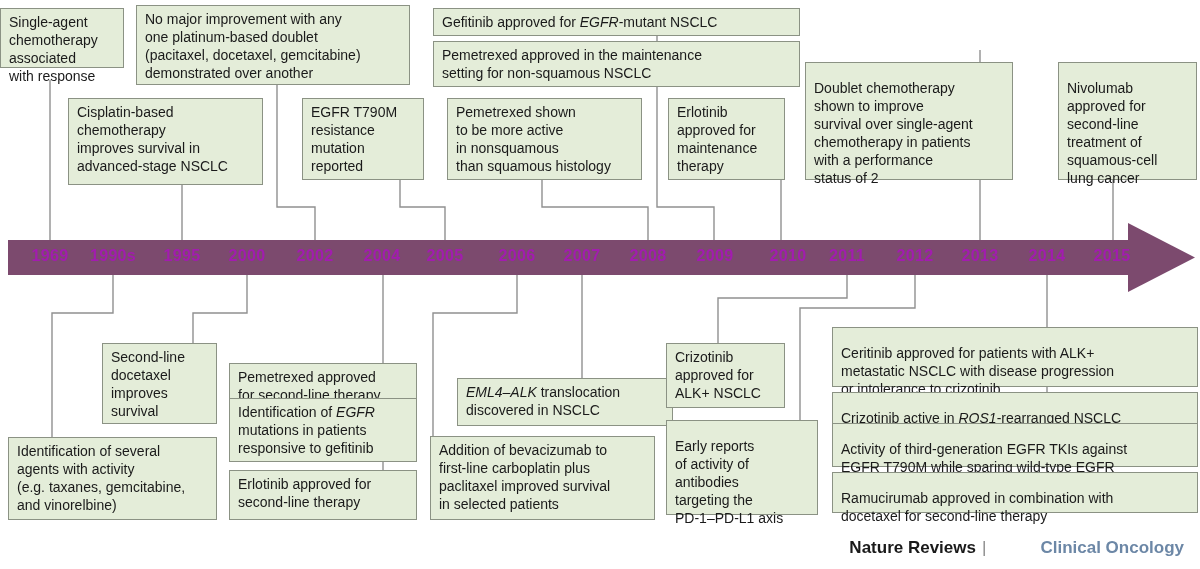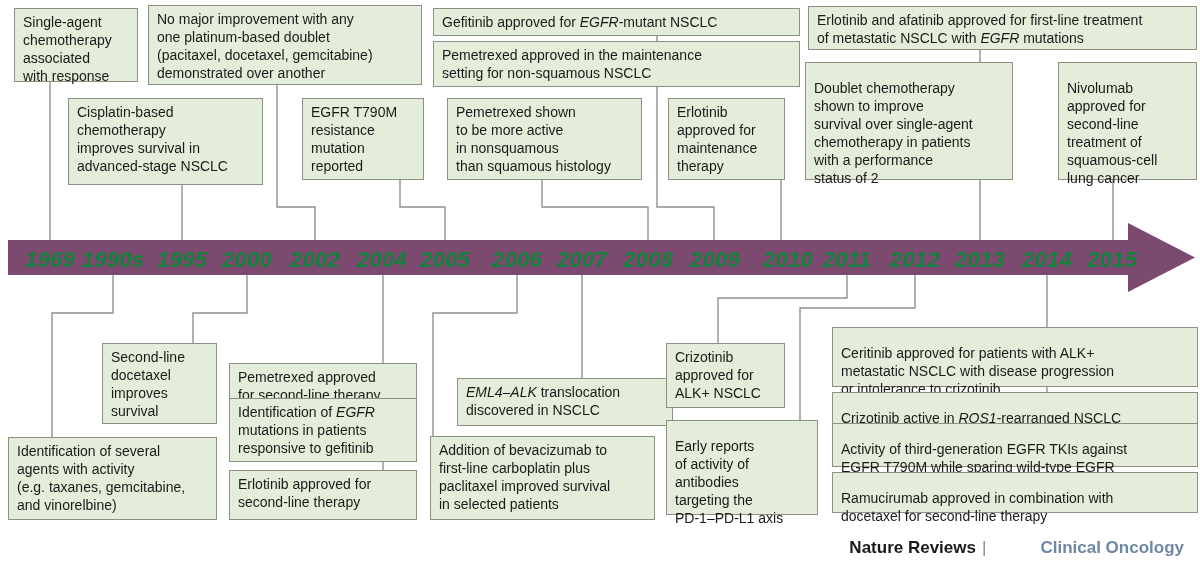--- a/index.html
+++ b/index.html
@@ -10,23 +10,22 @@
     font-family:"Liberation Sans", sans-serif;
     overflow:hidden;
   }
   #connectors{position:absolute;left:0;top:0;z-index:1;}
   .band{
     position:absolute;left:8px;top:240px;width:1122px;height:35px;
     background:#7C4A6E;z-index:2;
   }
   .year{
     position:absolute;top:247px;width:80px;text-align:center;
-    font-size:22px;font-weight:bold;color:#15803d;z-index:3;
+    font-size:16px;font-weight:bold;color:#a21caf;z-index:3;
     letter-spacing:0.3px;
-    font-style:italic;
   }
   .box{
     position:absolute;
     background:#E4EDD9;
     border:1px solid #8B9284;
     box-sizing:border-box;
     color:#1a1a1a;
     font-size:14px;line-height:18px;
     padding:4px 8px;
     white-space:pre-line;
@@ -84,49 +83,47 @@
   <span class="year" style="left:542px">2007</span>
   <span class="year" style="left:608px">2008</span>
   <span class="year" style="left:675px">2009</span>
   <span class="year" style="left:748px">2010</span>
   <span class="year" style="left:807px">2011</span>
   <span class="year" style="left:875px">2012</span>
   <span class="year" style="left:940px">2013</span>
   <span class="year" style="left:1007px">2014</span>
   <span class="year" style="left:1072px">2015</span>
 
-  <div class="box" style="left:14px;top:8px;width:124px;height:74px">Single-agent
+  <div class="box" style="left:0;top:8px;width:124px;height:60px">Single-agent
 chemotherapy
 associated
 with response</div>
   <div class="box" style="left:68px;top:98px;width:195px;height:87px">Cisplatin-based
 chemotherapy
 improves survival in
 advanced-stage NSCLC</div>
-  <div class="box" style="left:148px;top:5px;width:274px;height:80px">No major improvement with any
+  <div class="box" style="left:136px;top:5px;width:274px;height:80px">No major improvement with any
 one platinum-based doublet
 (pacitaxel, docetaxel, gemcitabine)
 demonstrated over another</div>
   <div class="box" style="left:302px;top:98px;width:122px;height:82px">EGFR T790M
 resistance
 mutation
 reported</div>
   <div class="box" style="left:433px;top:8px;width:367px;height:28px"><span>Gefitinib approved for </span><i>EGFR</i><span>-mutant NSCLC</span></div>
   <div class="box" style="left:447px;top:98px;width:195px;height:82px">Pemetrexed shown
 to be more active
 in nonsquamous
 than squamous histology</div>
   <div class="box" style="left:433px;top:41px;width:367px;height:46px">Pemetrexed approved in the maintenance
 setting for non-squamous NSCLC</div>
   <div class="box" style="left:668px;top:98px;width:117px;height:82px">Erlotinib
 approved for
 maintenance
 therapy</div>
-  <div class="box" style="left:808px;top:6px;width:389px;height:44px"><span>Erlotinib and afatinib approved for first-line treatment
-of metastatic NSCLC with </span><i>EGFR</i><span> mutations</span></div>
   <div class="box pad-s" style="left:805px;top:62px;width:208px;height:118px">Doublet chemotherapy
 shown to improve
 survival over single-agent
 chemotherapy in patients
 with a performance
 status of 2</div>
   <div class="box pad-s" style="left:1058px;top:62px;width:139px;height:118px">Nivolumab
 approved for
 second-line
 treatment of

